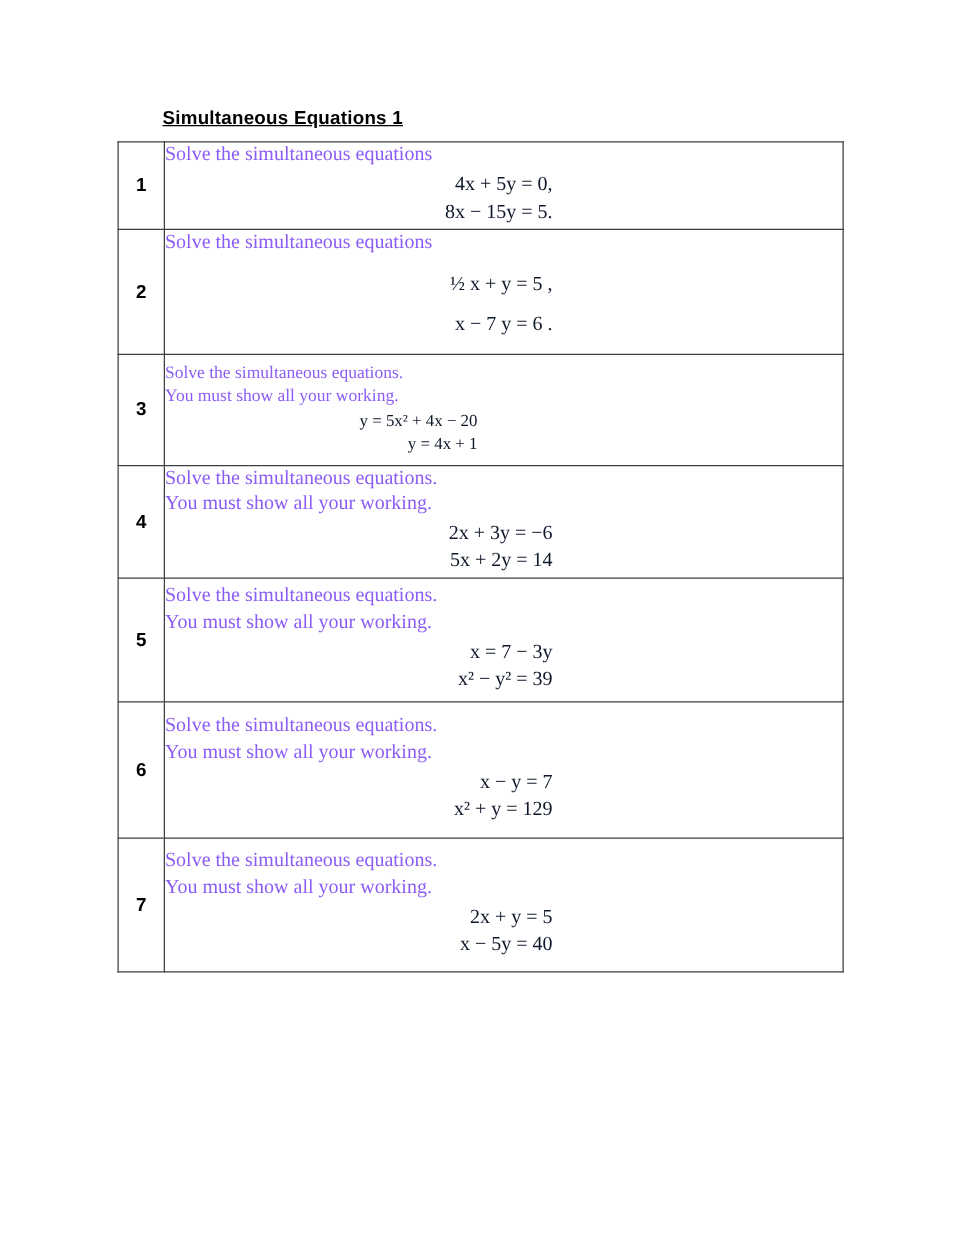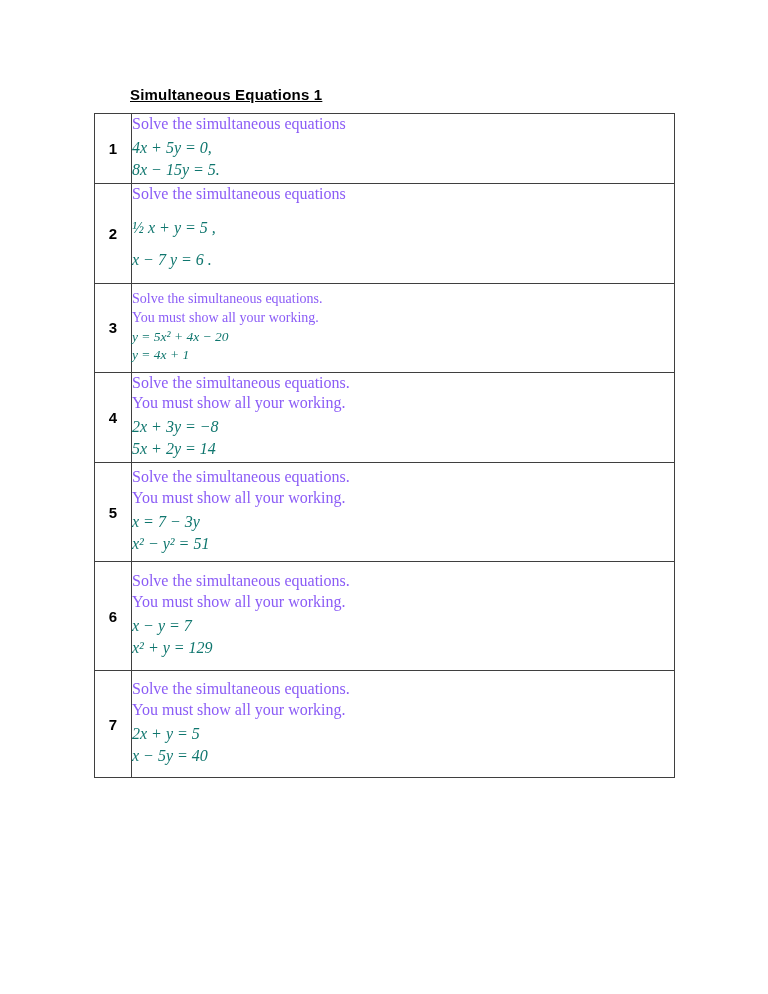--- a/index.html
+++ b/index.html
@@ -53,25 +53,24 @@
     padding: 6px 8px 8px 16px;
   }
   .prompt {
     font-size: 16px;
     line-height: 1.3;
     color: #8b5cf6;
   }
   .prompt:empty { display: none; }
   .eqs {
     width: 310px;
-    text-align: left;
-    font-style: italic;
+    text-align: right;
     font-size: 16px;
     margin-top: 3px;
-    color: #0f766e;
+    color: #0f172a;
   }
   .eq { margin: 4px 0; }
   
   .h1 { height: 66px; }
   .h2 { height: 92px; }
   .h3 { height: 88px; }
   .h4 { height: 89px; }
   .h5 { height: 98px; }
   .h6 { height: 108px; }
   .h7 { height: 106px; }
@@ -127,34 +126,34 @@
           </div>
         </td>
       </tr>
 
       <tr>
         <td class="num">4</td>
         <td class="content h4">
           <div class="prompt">Solve the simultaneous equations.</div>
           <div class="prompt">You must show all your working.</div>
           <div class="eqs">
-            <div class="eq">2x + 3y = −8</div>
+            <div class="eq">2x + 3y = −6</div>
             <div class="eq">5x + 2y = 14</div>
           </div>
         </td>
       </tr>
 
       <tr>
         <td class="num">5</td>
         <td class="content h5">
           <div class="prompt">Solve the simultaneous equations.</div>
           <div class="prompt">You must show all your working.</div>
           <div class="eqs">
             <div class="eq">x = 7 − 3y</div>
-            <div class="eq">x² − y² = 51</div>
+            <div class="eq">x² − y² = 39</div>
           </div>
         </td>
       </tr>
 
       <tr>
         <td class="num">6</td>
         <td class="content h6">
           <div class="prompt">Solve the simultaneous equations.</div>
           <div class="prompt">You must show all your working.</div>
           <div class="eqs">

